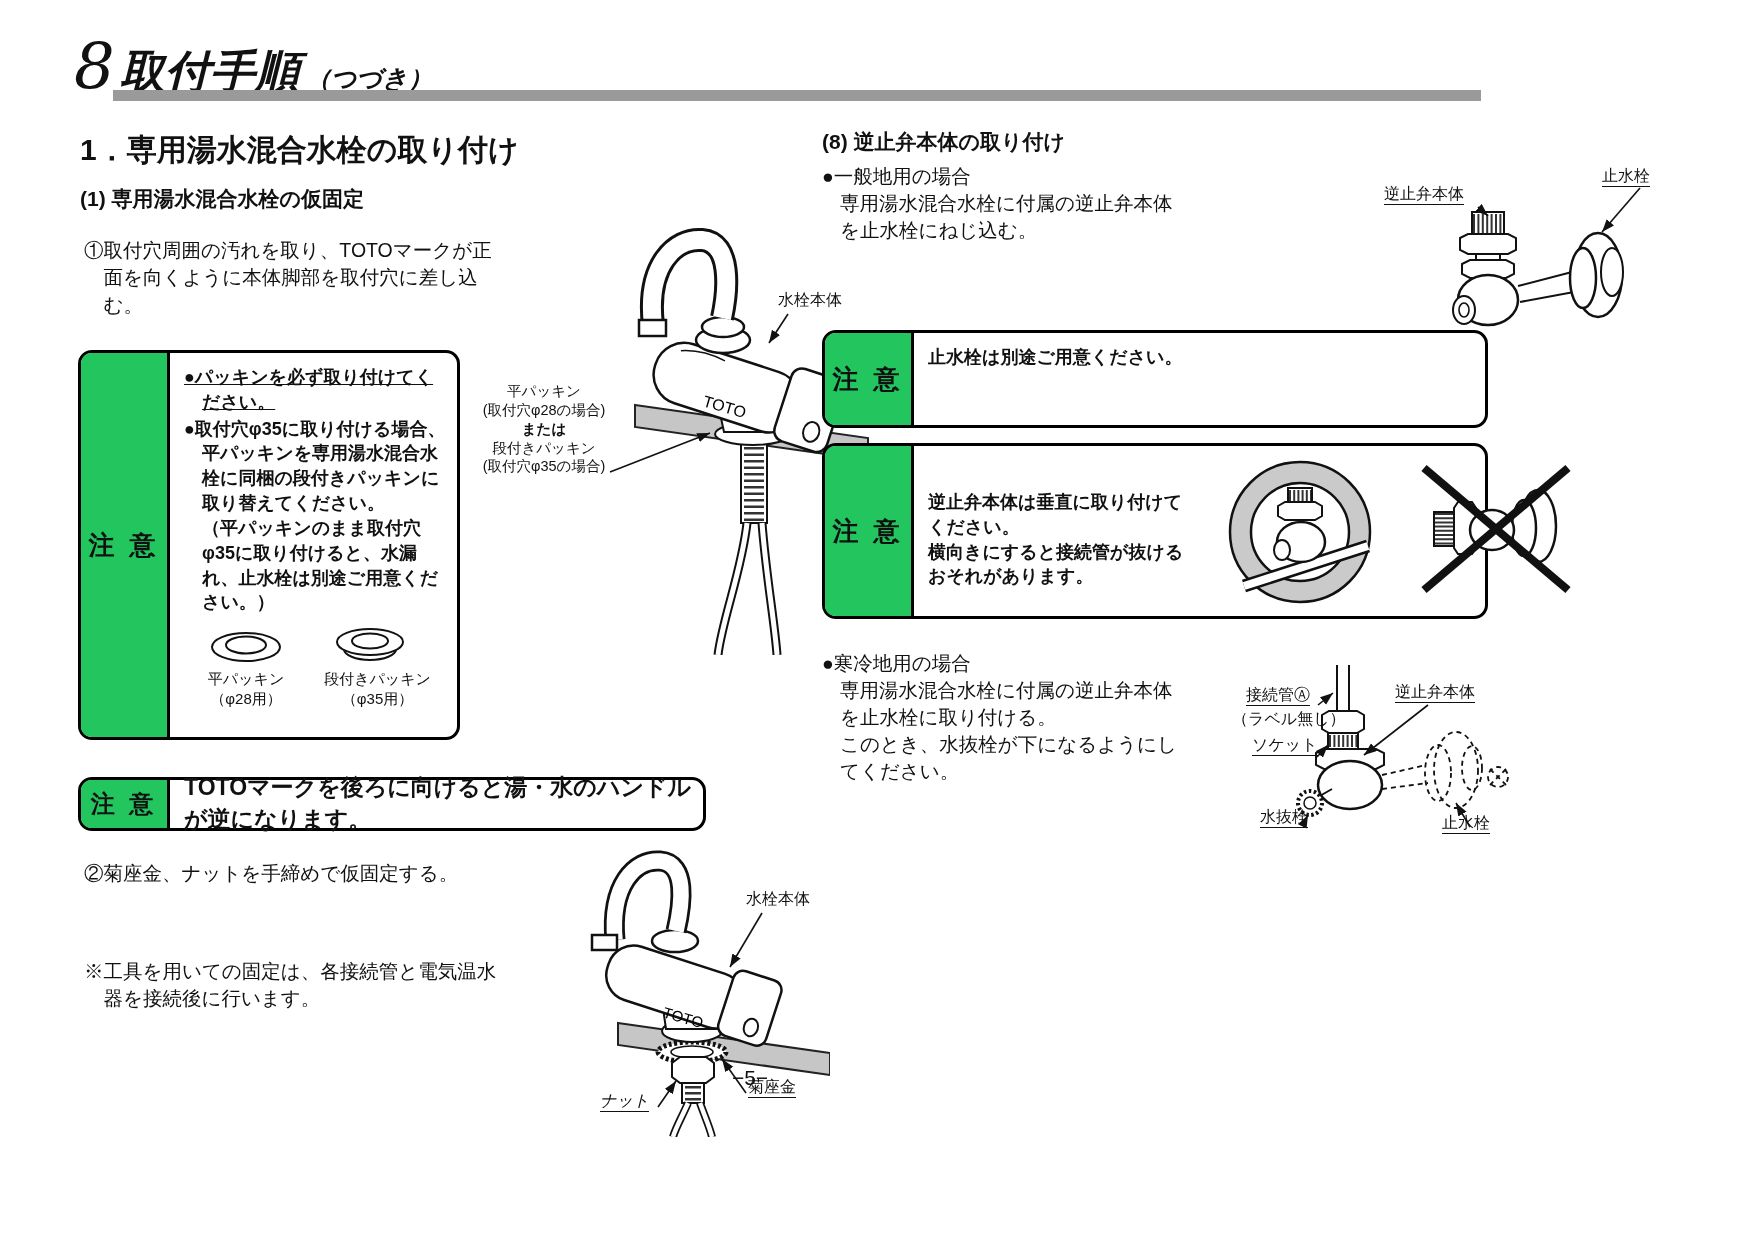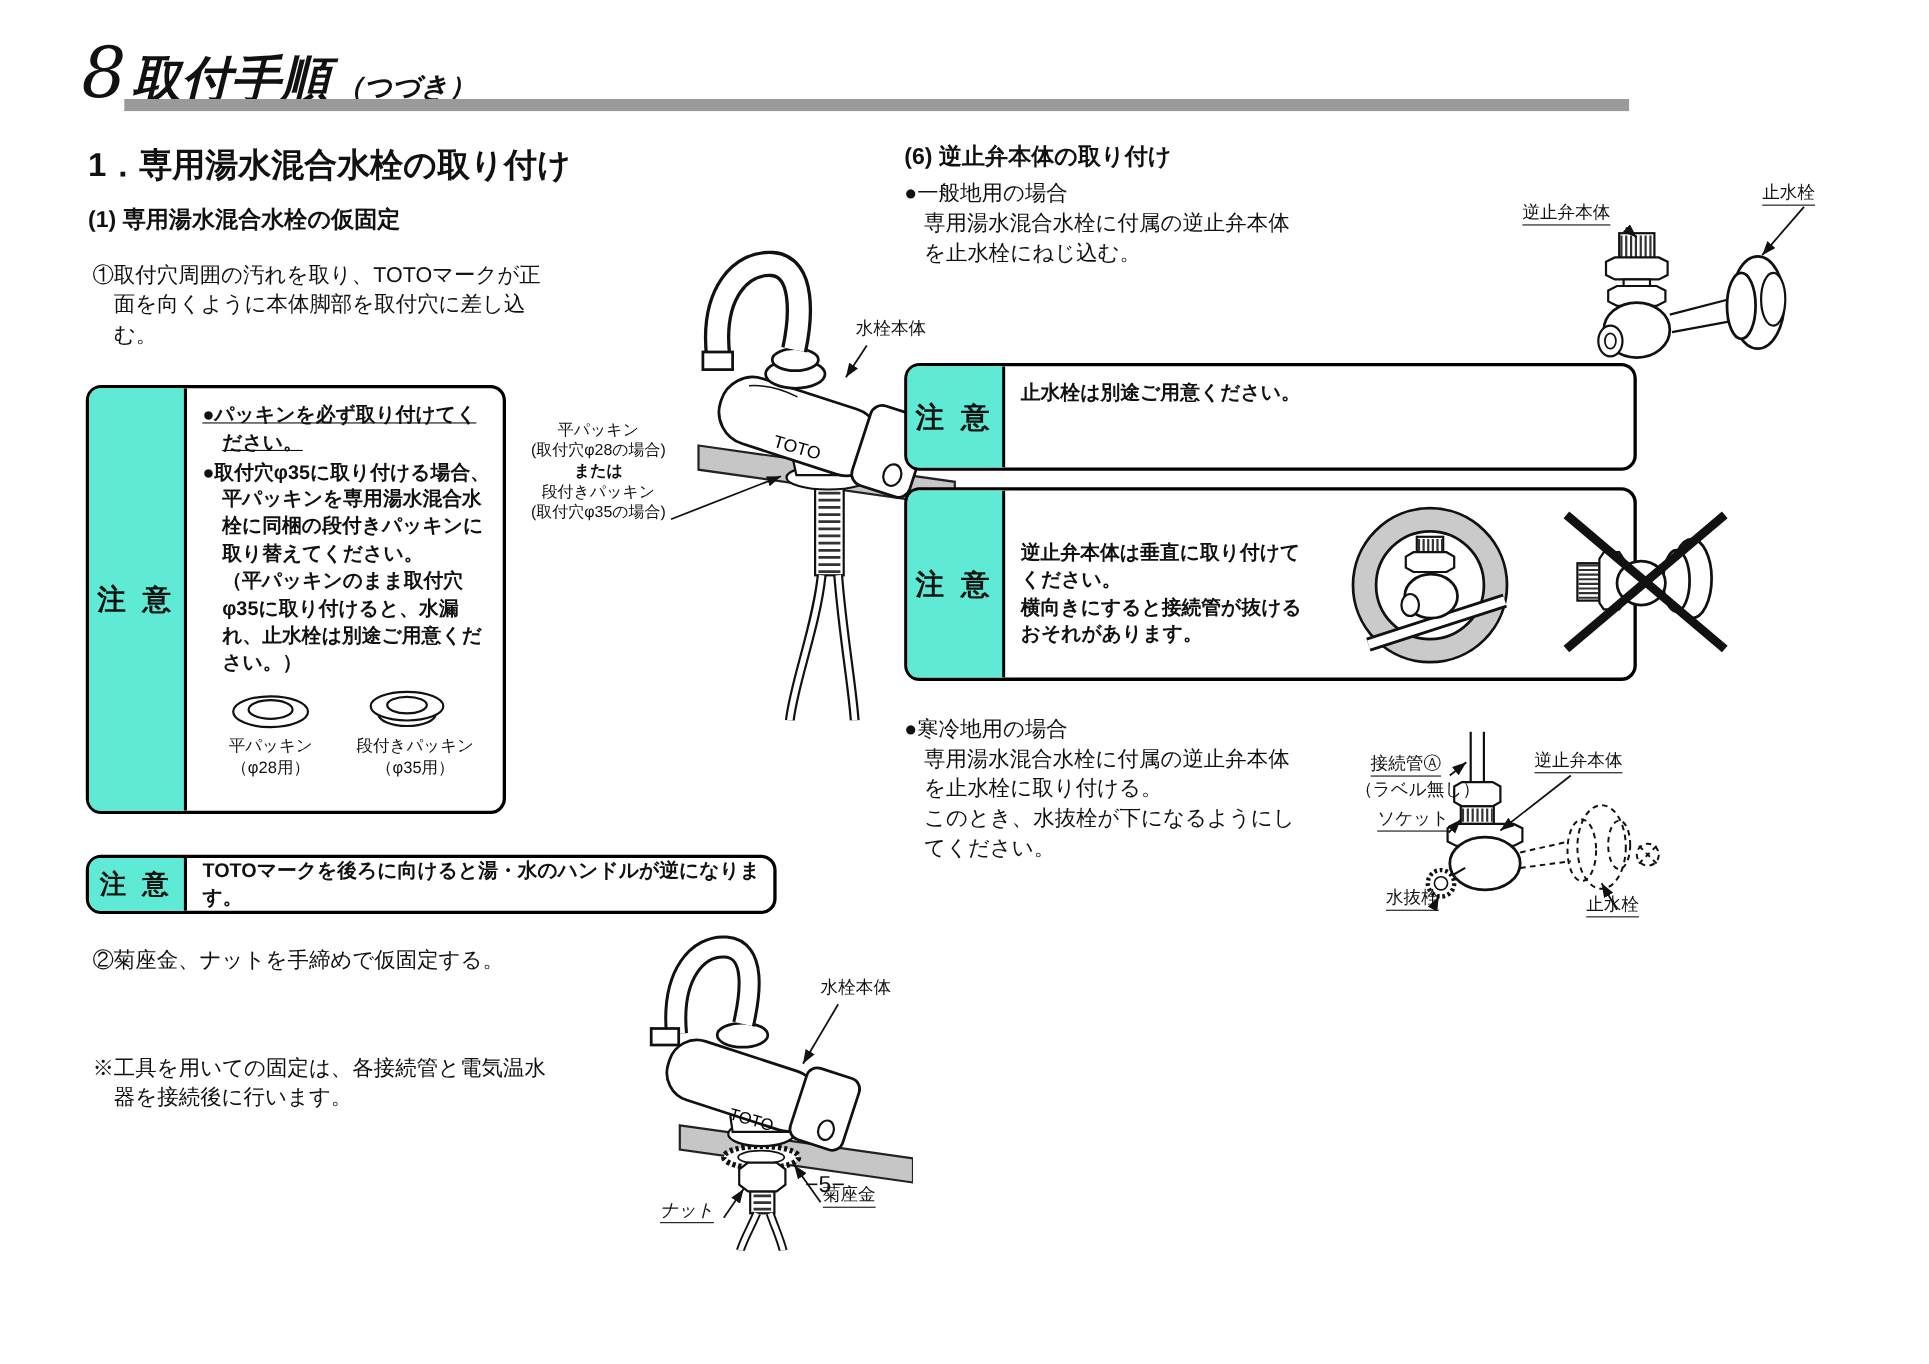--- a/index.html
+++ b/index.html
@@ -7,21 +7,21 @@
         font-family:"Liberation Sans",sans-serif;color:#111;}
   .abs{position:absolute;}
   .ital{font-style:italic;}
   
   .h-big{font-size:30px;font-weight:bold;}
   .h-sub{font-size:21px;font-weight:bold;}
   .body-t{font-size:19.5px;line-height:1.4;}
   .hang{padding-left:1em;text-indent:-1em;}
   
   .cbox{position:absolute;display:flex;border:3px solid #000;border-radius:14px;background:#fff;box-sizing:border-box;}
-  .cbox .clabel{width:86px;flex:0 0 86px;background:#5eead4;border-right:3px solid #000;
+  .cbox .clabel{width:86px;flex:0 0 86px;background:#22c55e;border-right:3px solid #000;
         border-radius:10px 0 0 10px;display:flex;align-items:center;justify-content:center;
         font-size:26px;font-weight:bold;letter-spacing:4px;}
   .cbox .ccontent{flex:1;padding:12px 10px 8px 14px;box-sizing:border-box;}
   .cb-text{font-size:18px;font-weight:bold;line-height:1.38;}
   
   .dlbl{position:absolute;font-size:16px;line-height:1.2;white-space:nowrap;}
   .ulin{border-bottom:1.6px solid #111;padding-bottom:1px;}
   .cap{font-size:15px;text-align:center;line-height:1.3;font-weight:normal;}
   svg{display:block;}
   .lead{stroke:#111;stroke-width:1.6;}
@@ -69,21 +69,21 @@
             <div>（φ35用）</div>
           </div>
         </div>
       </div>
     </div>
   </div>
 
   <div class="cbox" style="left:78px;top:777px;width:628px;height:54px;">
     <div class="clabel" style="font-size:24px;">注 意</div>
     <div class="ccontent" style="display:flex;align-items:center;padding:0 0 0 14px;">
-      <div class="cb-text" style="font-size:18px;">TOTOマークを後ろに向けると湯・水のハンドルが逆になります。</div>
+      <div class="cb-text" style="font-size:23px;">TOTOマークを後ろに向けると湯・水のハンドルが逆になります。</div>
     </div>
   </div>
 
   <div class="abs body-t hang" style="left:84px;top:860px;width:480px;">②菊座金、ナットを手締めで仮固定する。</div>
   <div class="abs body-t hang" style="left:84px;top:958px;width:400px;">※工具を用いての固定は、各接続管と電気温水器を接続後に行います。</div>
 
   <div class="abs" style="left:470px;top:210px;width:400px;height:445px;">
     <svg width="400" height="445" viewBox="0 0 400 445">
       <defs>
         <marker id="a1" markerWidth="9" markerHeight="8" refX="8" refY="3" orient="auto">
@@ -167,21 +167,21 @@
 
       <line x1="232" y1="68" x2="200" y2="122" class="lead" marker-end="url(#a2)"></line>
       <line x1="128" y1="262" x2="146" y2="236" class="lead" marker-end="url(#a2)"></line>
       <line x1="216" y1="248" x2="192" y2="214" class="lead" marker-end="url(#a2)"></line>
     </svg>
     <div class="dlbl" style="left:216px;top:44px;">水栓本体</div>
     <div class="dlbl ulin" style="left:70px;top:246px;font-style:italic;">ナット</div>
     <div class="dlbl ulin" style="left:218px;top:232px;">菊座金</div>
   </div>
 
-  <div class="abs h-sub" style="left:822px;top:128px;">(6) 逆止弁本体の取り付け</div>
+  <div class="abs h-sub" style="left:822px;top:128px;">(8) 逆止弁本体の取り付け</div>
   <div class="abs body-t" style="left:822px;top:163px;">●一般地用の場合</div>
   <div class="abs body-t" style="left:840px;top:190px;width:352px;">専用湯水混合水栓に付属の逆止弁本体を止水栓にねじ込む。</div>
 
   <div class="abs" style="left:1340px;top:160px;width:390px;height:185px;">
     <svg width="390" height="185" viewBox="0 0 390 185">
       <defs>
         <marker id="a3" markerWidth="9" markerHeight="8" refX="8" refY="3" orient="auto">
           <path d="M0,0L8,3L0,6Z" fill="#111"></path>
         </marker>
       </defs>

